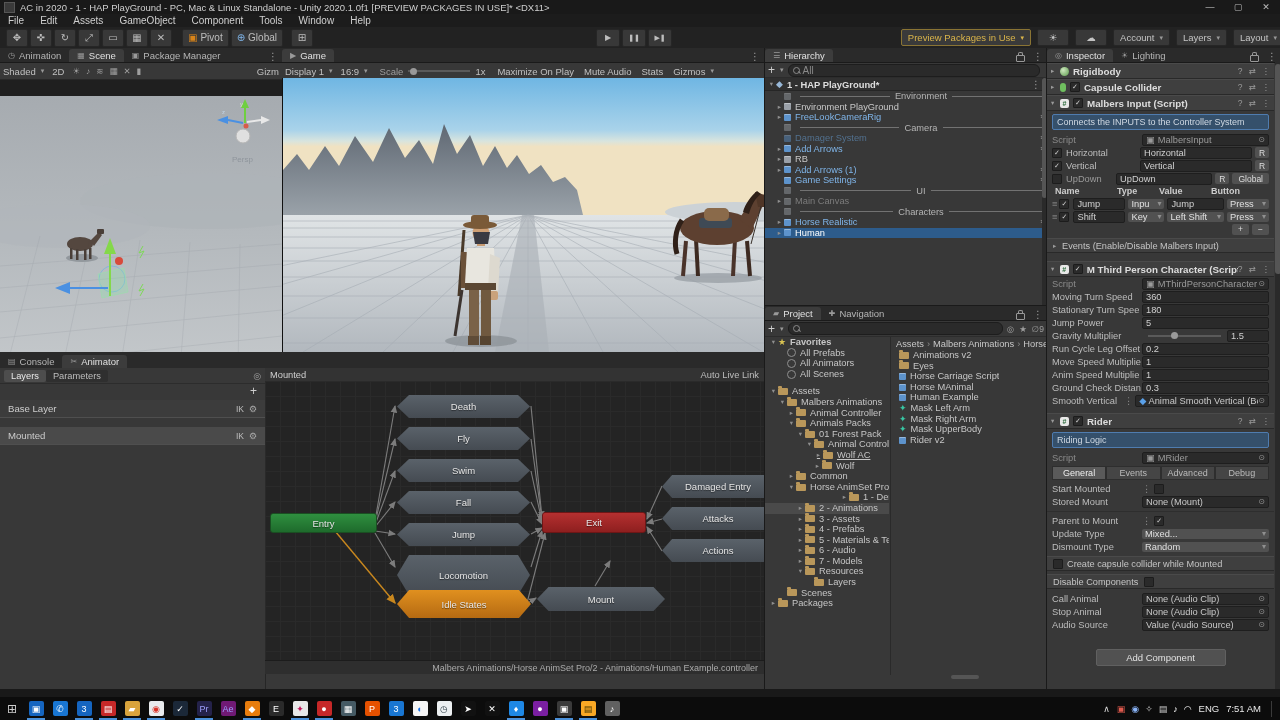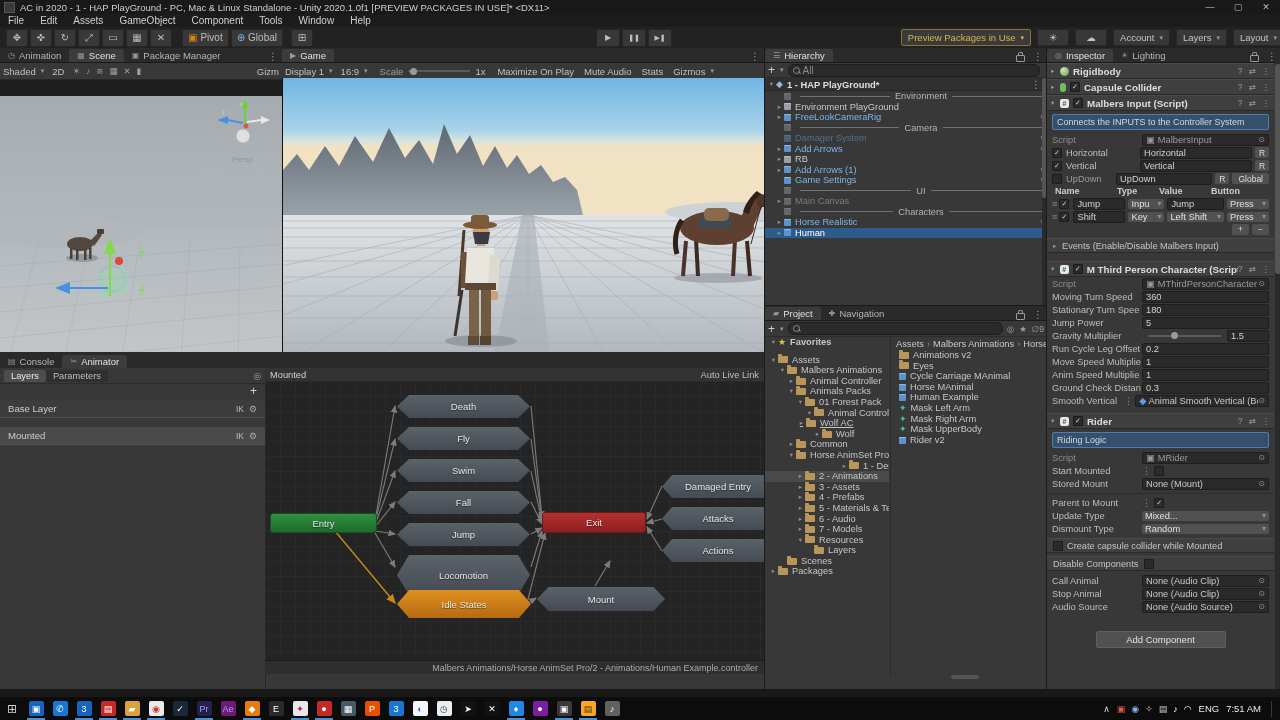--- a/index.html
+++ b/index.html
@@ -564,20 +564,35 @@
           <span>∅9</span>
         </span>
     </div>
 
     <div class="abs" style="left:0;top:31px;width:124px;height:338px;overflow:hidden;">
       <div class="ptrow" style="padding-left:4px;">
         <span class="twirl">▾</span>
           <span class="star">★</span>
         <span style="font-weight:bold;">Favorites</span>
       </div>
+      <div>
+
+      <div class="ptrow" style="padding-left:22px;">
+          <span class="favico"></span>
+            <span>All Prefabs</span>
+        </div>
+          <div class="ptrow" style="padding-left:22px;">
+          <span class="favico"></span>
+            <span>All Animators</span>
+        </div>
+          <div class="ptrow" style="padding-left:22px;">
+          <span class="favico"></span>
+            <span>All Scenes</span>
+        </div>
+        </div>
       <div style="height:7px;"></div>
       <div>
 
       <div class="ptrow" style="padding-left: 4px;">
           <span class="twirl">▾</span>
             <span class="folder"></span>
           <span class="bold">Assets</span>
         </div>
           <div class="ptrow" style="padding-left: 13px;">
           <span class="twirl">▾</span>
@@ -597,21 +612,21 @@
           <div class="ptrow" style="padding-left: 31px;">
           <span class="twirl">▾</span>
             <span class="folder"></span>
           <span>01 Forest Pack</span>
         </div>
           <div class="ptrow" style="padding-left: 40px;">
           <span class="twirl">▾</span>
             <span class="folder"></span>
           <span>Animal Controlle</span>
         </div>
-          <div class="ptrow" style="padding-left: 32px; text-decoration: underline;">
+          <div class="ptrow" style="padding-left: 49px; text-decoration: underline;">
           <span class="twirl">▸</span>
             <span class="folder"></span>
           <span>Wolf AC</span>
         </div>
           <div class="ptrow" style="padding-left: 48px;">
           <span class="twirl">▸</span>
             <span class="folder"></span>
           <span>Wolf</span>
         </div>
           <div class="ptrow" style="padding-left: 22px;">
@@ -697,21 +712,21 @@
       <div class="ptrow">
           <span class="folder"></span>
             <span class="ell">Animations v2</span>
         </div>
           <div class="ptrow">
           <span class="folder"></span>
             <span class="ell">Eyes</span>
         </div>
           <div class="ptrow">
           <span class="cube blue" style="margin-right: 4px;"></span>
-            <span class="ell">Cycle Carriage MAnimal</span>
+            <span class="ell">Horse Carriage Script</span>
         </div>
           <div class="ptrow">
           <span class="cube blue" style="margin-right: 4px;"></span>
             <span class="ell">Horse MAnimal</span>
         </div>
           <div class="ptrow">
           <span class="cube blue" style="margin-right: 4px;"></span>
             <span class="ell">Human Example</span>
         </div>
           <div class="ptrow">
@@ -1084,20 +1099,27 @@
       </div>
       <div class="helpbox">Riding Logic</div>
       <div class="irow">
         <span class="ilabel" style="color:#8a8a8a;">Script</span>
         <div class="ifield" style="color:#9a9a9a;">
             <span style="margin-right:3px;">▣</span>
             <span>MRider</span>
             <span class="dot">⊙</span>
           </div>
       </div>
+      <div class="row" style="padding:2px 5px;">
+
+      <div class="ritab active">General</div>
+          <div class="ritab">Events</div>
+          <div class="ritab">Advanced</div>
+          <div class="ritab">Debug</div>
+        </div>
       <div class="irow">
         <span class="ilabel">Start Mounted</span>
         <span style="color:#8a8a8a;margin-right:3px;">⋮</span>
         <span class="chk"></span>
       </div>
       <div class="irow">
         <span class="ilabel">Stored Mount</span>
         <div class="ifield obj">
             <span>None (Mount)</span>
             <span class="dot">⊙</span>
@@ -1141,21 +1163,21 @@
       <div class="irow">
         <span class="ilabel">Stop Animal</span>
         <div class="ifield obj">
             <span>None (Audio Clip)</span>
             <span class="dot">⊙</span>
           </div>
       </div>
       <div class="irow">
         <span class="ilabel">Audio Source</span>
         <div class="ifield obj">
-            <span>None (Audio Source)</span>
+            <span>Value (Audio Source)</span>
             <span class="dot">⊙</span>
           </div>
       </div>
       <div class="addcomp">Add Component</div>
     </div>
     <div class="abs scrolltrack" style="right:0;top:14px;width:6px;height:627px;">
       <div class="scrollthumb" style="width:6px;height:210px;margin-top:2px;"></div>
     </div>
   </div>
 

